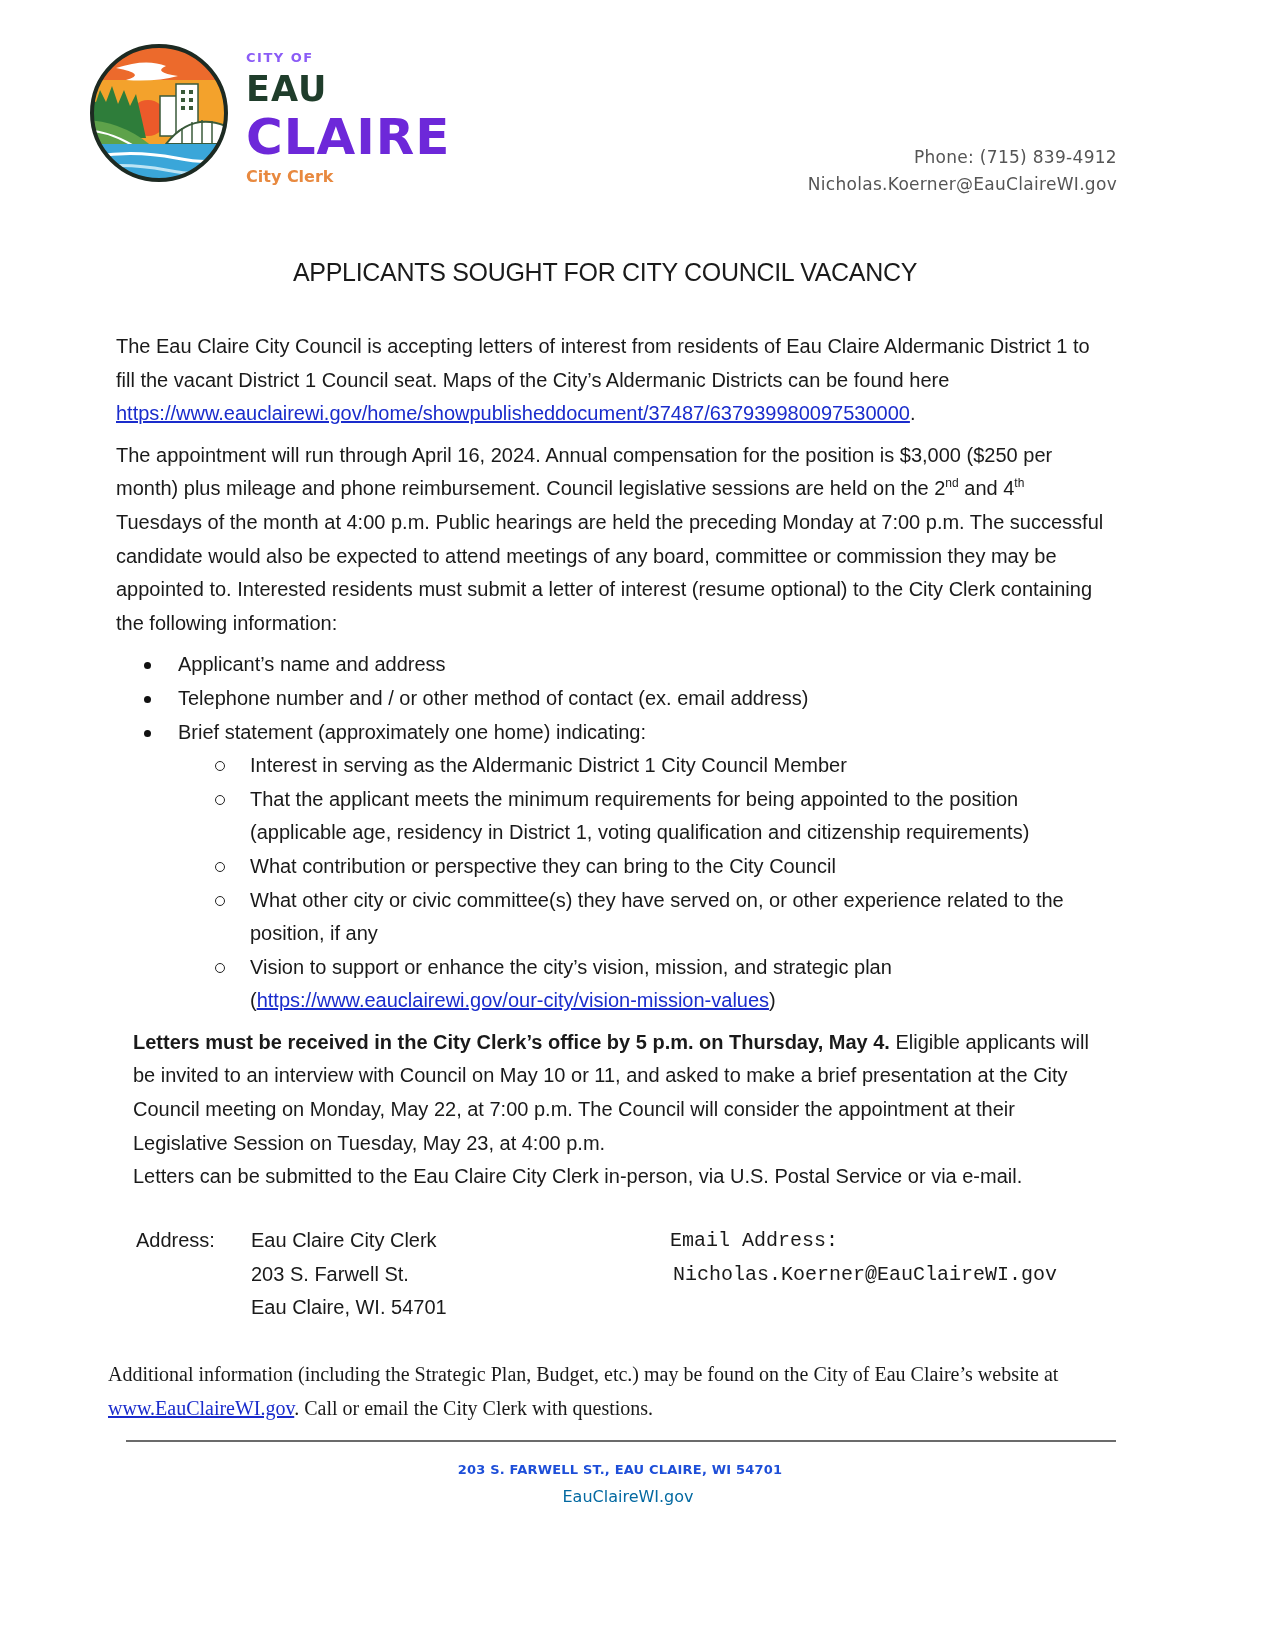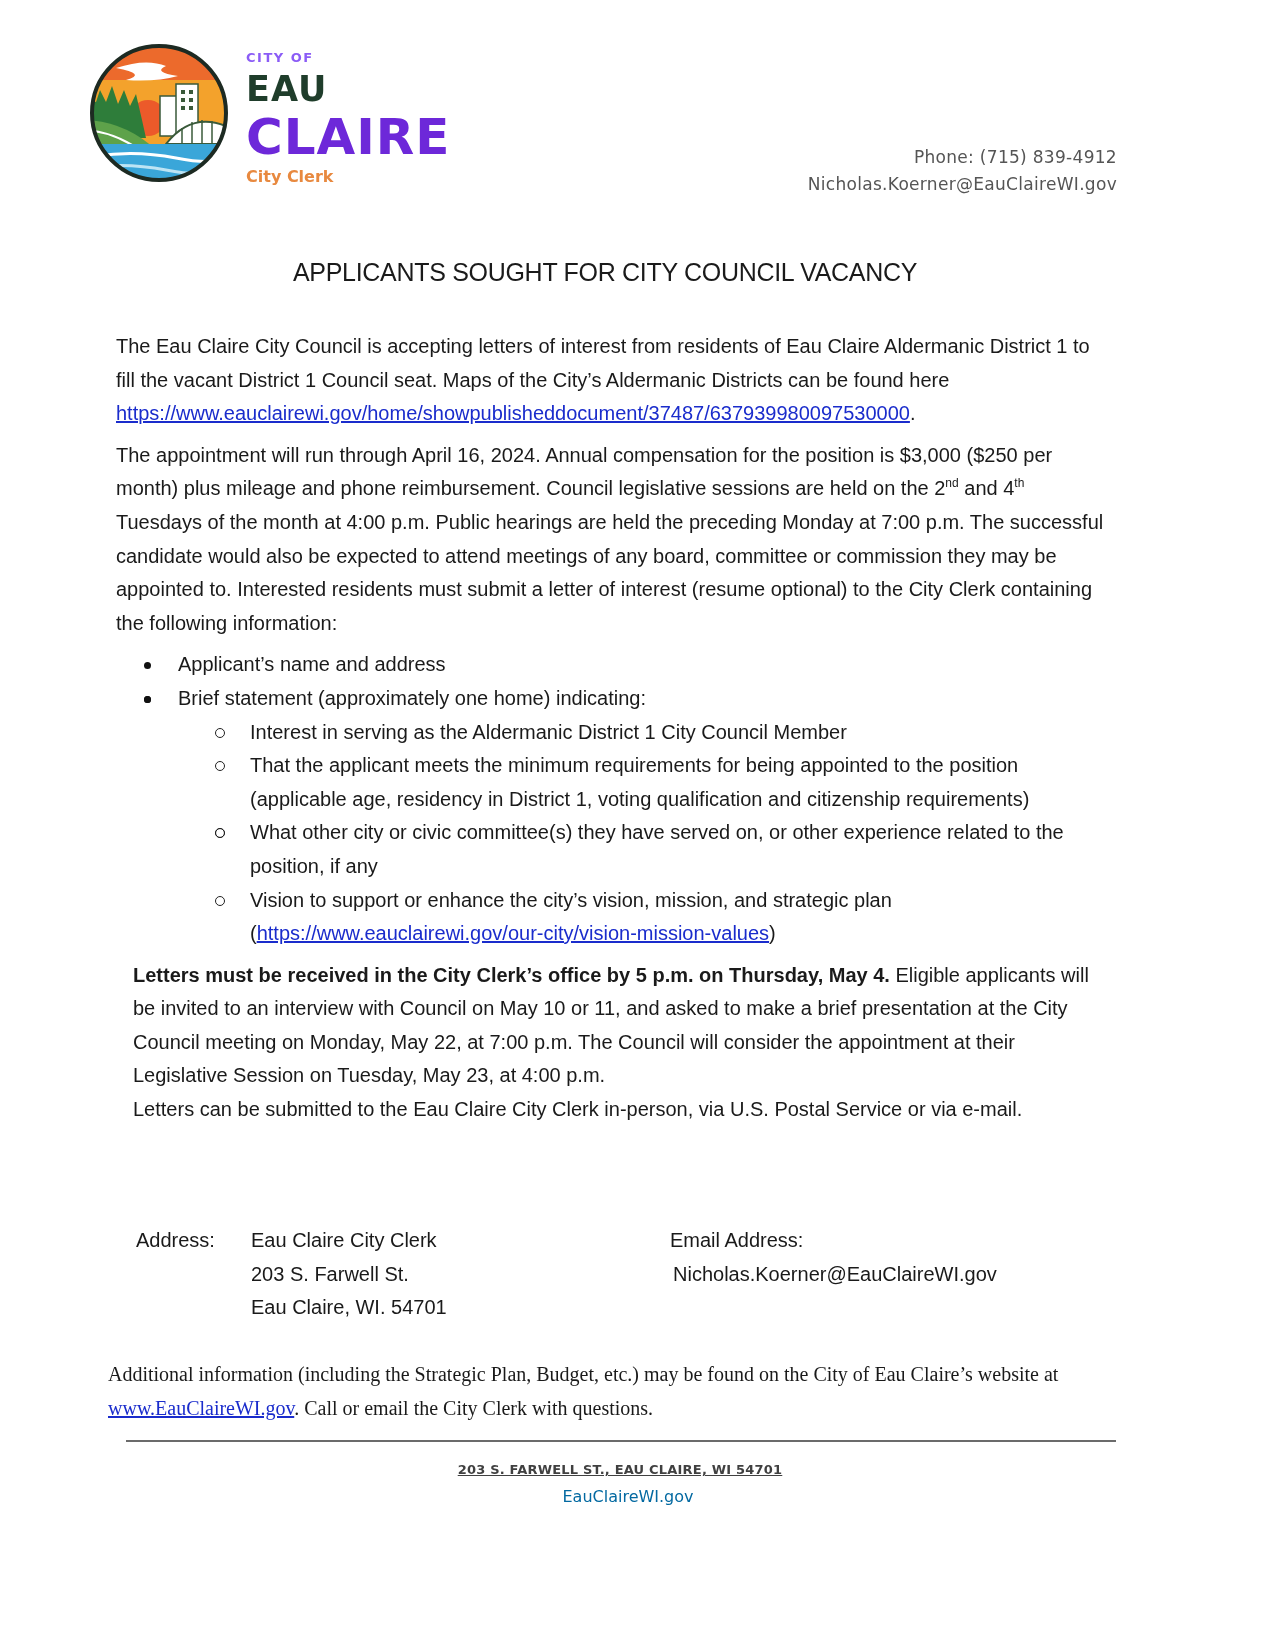--- a/index.html
+++ b/index.html
@@ -31,28 +31,28 @@
   ul.sub { list-style: none; margin: 0; padding: 0; }
   ul.sub > li { position: relative; padding-left: 142px; }
   ul.sub > li > .circ { position: absolute; left: 107px; top: 12px; width: 8px; height: 8px; border-radius: 50%; border: 1.3px solid #222; }
 
   .deadline { padding-left: 17px; }
   .deadline b { font-weight: bold; }
 
   .addr { position: absolute; top: 1224px; left: 136px; font-family: "Liberation Sans", sans-serif; font-size: 20px; line-height: 33.6px; }
   .addr .lbl { position: absolute; left: 0; top: 0; white-space: nowrap; }
   .addr .lines { position: absolute; left: 115px; top: 0; white-space: nowrap; }
-  .email { position: absolute; top: 1224px; left: 670px; font-family: Liberation Sans, sans-serif; font-size: 20px; line-height: 33.6px; white-space: nowrap; }
+  .email { position: absolute; top: 1224px; left: 670px; font-family: Liberation Mono, monospace; font-size: 20px; line-height: 33.6px; white-space: nowrap; }
   .email .val { padding-left: 3px; }
 
   .additional { position: absolute; top: 1358px; left: 108px; width: 1010px; font-family: Liberation Serif, serif; font-size: 20px; line-height: 33.6px; }
 
   .rule { position: absolute; left: 126px; top: 1440px; width: 990px; height: 2px; background: #6b6b6b; }
   .footer { position: absolute; left: 0; width: 1240px; top: 1462px; text-align: center; font-family: "DejaVu Sans", sans-serif; color: #555; }
-  .footer .fa { font-size: 13px; letter-spacing: 0.2px; font-weight: bold; color: #404040; text-decoration: underline; }
+  .footer .fa { font-size: 13px; letter-spacing: 0.2px; font-weight: bold; color: #1d4ed8; }
   .footer .fw { font-size: 16px; margin-top: 10px; color: #0369a1; margin-left: 16px; }
 </style>
 </head>
 <body>
 
 <div class="page">
 
   <div class="logo">
     <svg width="146" height="146" viewBox="0 0 146 146">
       <defs>
@@ -106,27 +106,27 @@
   </div>
 
   <div class="title">APPLICANTS SOUGHT FOR CITY COUNCIL VACANCY</div>
 
   <div class="body">
     <p><span>The Eau Claire City Council is accepting letters of interest from residents of Eau Claire Aldermanic District 1 to fill the vacant District 1 Council seat. Maps of the City’s Aldermanic Districts can be found here </span><a class="link">https://www.eauclairewi.gov/home/showpublisheddocument/37487/637939980097530000</a><span>.</span></p>
     <p><span>The appointment will run through April 16, 2024. Annual compensation for the position is $3,000 ($250 per month) plus mileage and phone reimbursement. Council legislative sessions are held on the 2</span><sup>nd</sup><span> and 4</span><sup>th</sup><span> Tuesdays of the month at 4:00 p.m. Public hearings are held the preceding Monday at 7:00 p.m. The successful candidate would also be expected to attend meetings of any board, committee or commission they may be appointed to. Interested residents must submit a letter of interest (resume optional) to the City Clerk containing the following information:</span></p>
 
     <ul class="bullets">
       <li><span class="dot"></span><span>Applicant’s name and address</span></li>
-      <li><span class="dot"></span></li>
+      <li><span class="dot"></span><span>Telephone number and / or other method of contact (ex. email address)</span></li>
       <li><span class="dot"></span><span>Brief statement (approximately one home) indicating:</span></li>
     </ul>
     <ul class="sub">
       <li><span class="circ"></span><span>Interest in serving as the Aldermanic District 1 City Council Member</span></li>
       <li><span class="circ"></span><span>That the applicant meets the minimum requirements for being appointed to the position (applicable age, residency in District 1, voting qualification and citizenship requirements)</span></li>
-      <li><span class="circ"></span></li>
+      <li><span class="circ"></span><span>What contribution or perspective they can bring to the City Council</span></li>
       <li><span class="circ"></span><span>What other city or civic committee(s) they have served on, or other experience related to the position, if any</span></li>
       <li><span class="circ"></span><span>Vision to support or enhance the city’s vision, mission, and strategic plan</span><br><span>(</span><a class="link">https://www.eauclairewi.gov/our-city/vision-mission-values</a><span>)</span></li>
     </ul>
 
     <p class="deadline"><b>Letters must be received in the City Clerk’s office by 5 p.m. on Thursday, May 4.</b><span> Eligible applicants will be invited to an interview with Council on May 10 or 11, and asked to make a brief presentation at the City Council meeting on Monday, May 22, at 7:00 p.m.  The Council will consider the appointment at their Legislative Session on Tuesday, May 23, at 4:00 p.m.</span><br><span>Letters can be submitted to the Eau Claire City Clerk in-person, via U.S. Postal Service or via e-mail.</span></p>
   </div>
 
   <div class="addr">
     <div class="lbl">Address:</div>
     <div class="lines">

